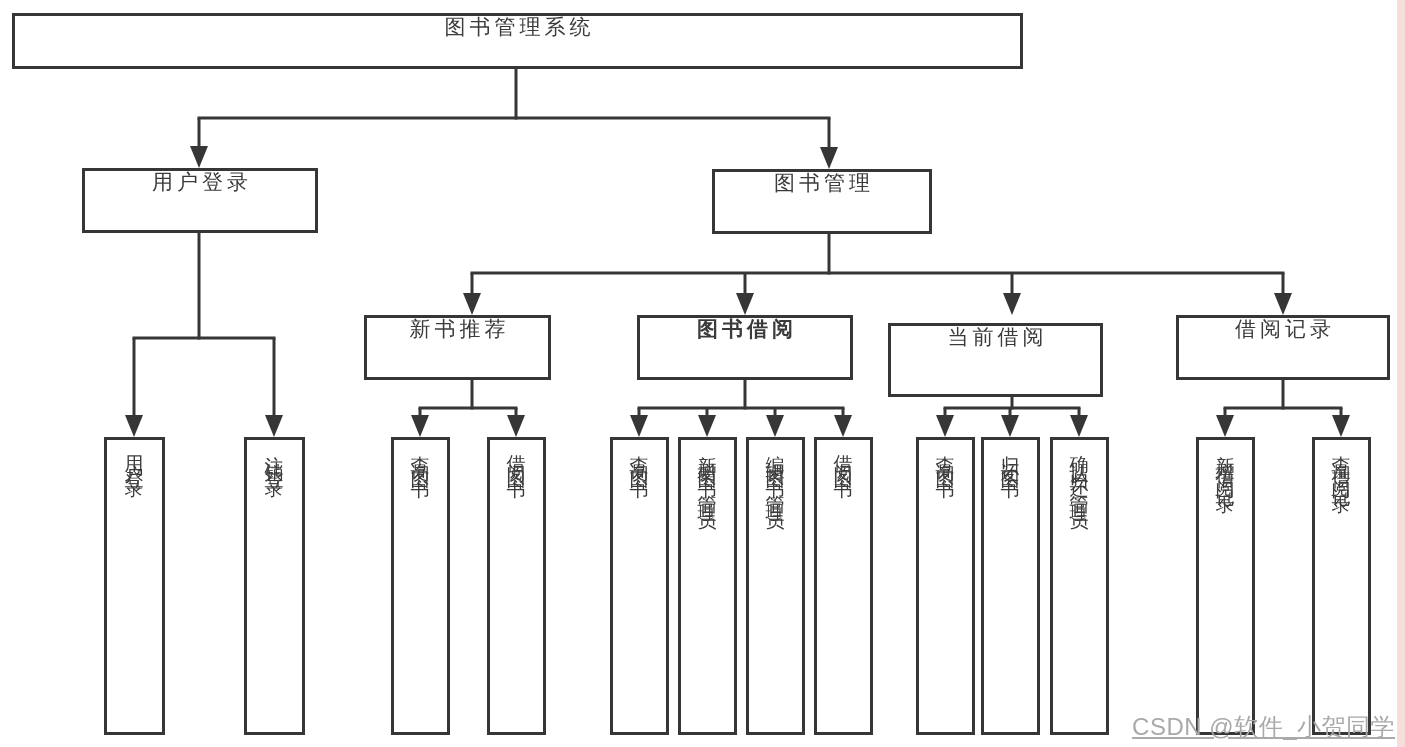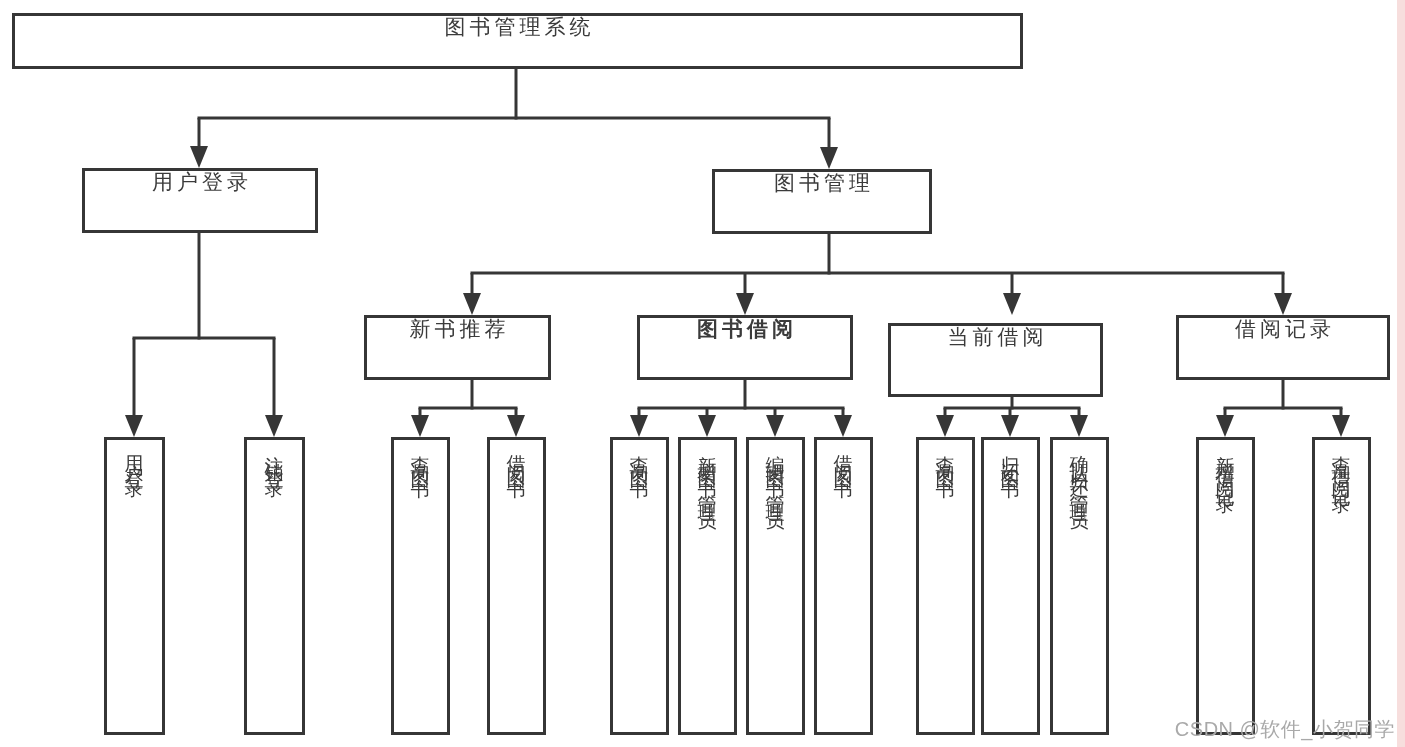--- a/index.html
+++ b/index.html
@@ -51,25 +51,26 @@
     font-size: 19px;
     letter-spacing: 8px;
     line-height: 1;
     color: var(--text);
     white-space: nowrap;
   }
   .watermark {
     position: absolute;
     right: 10px;
     bottom: 4px;
-    font-size: 20px;
+    font-size: 24px;
     color: var(--watermark);
     letter-spacing: 0.5px;
     z-index: 6;
     white-space: nowrap;
+    text-decoration: underline;
   }
   .right-strip {
     position: absolute;
     top: 0; right: 0;
     width: 8px; height: 100%;
     background: var(--right-strip);
     z-index: 1;
   }
 </style>
 </head>

